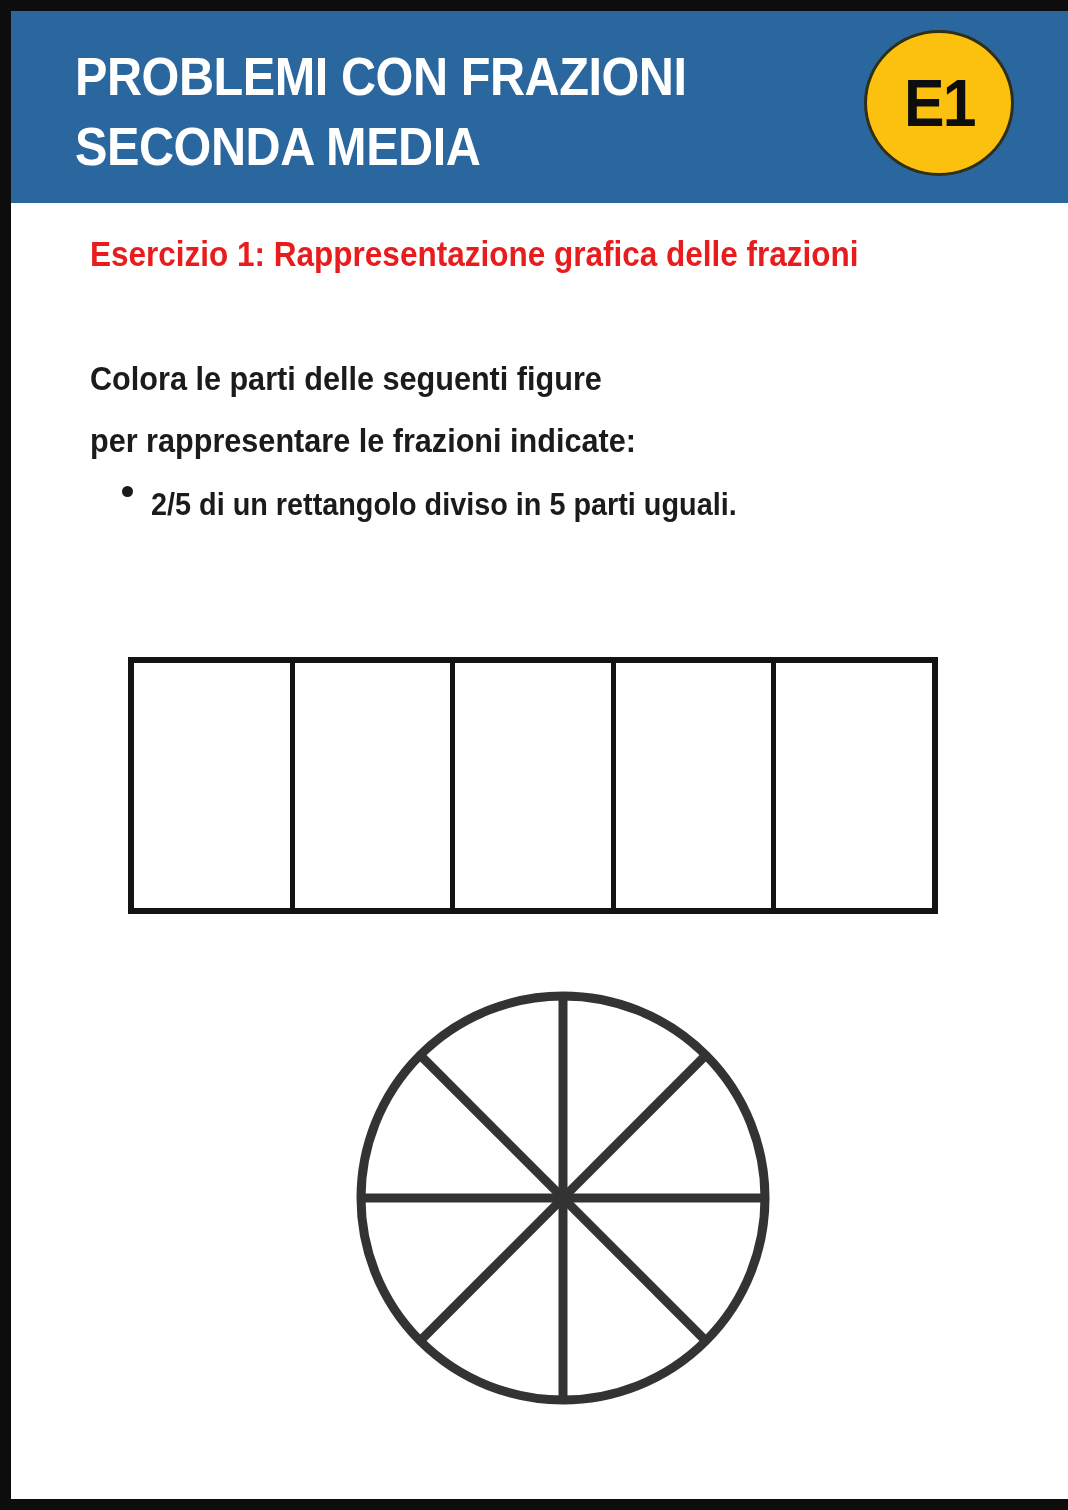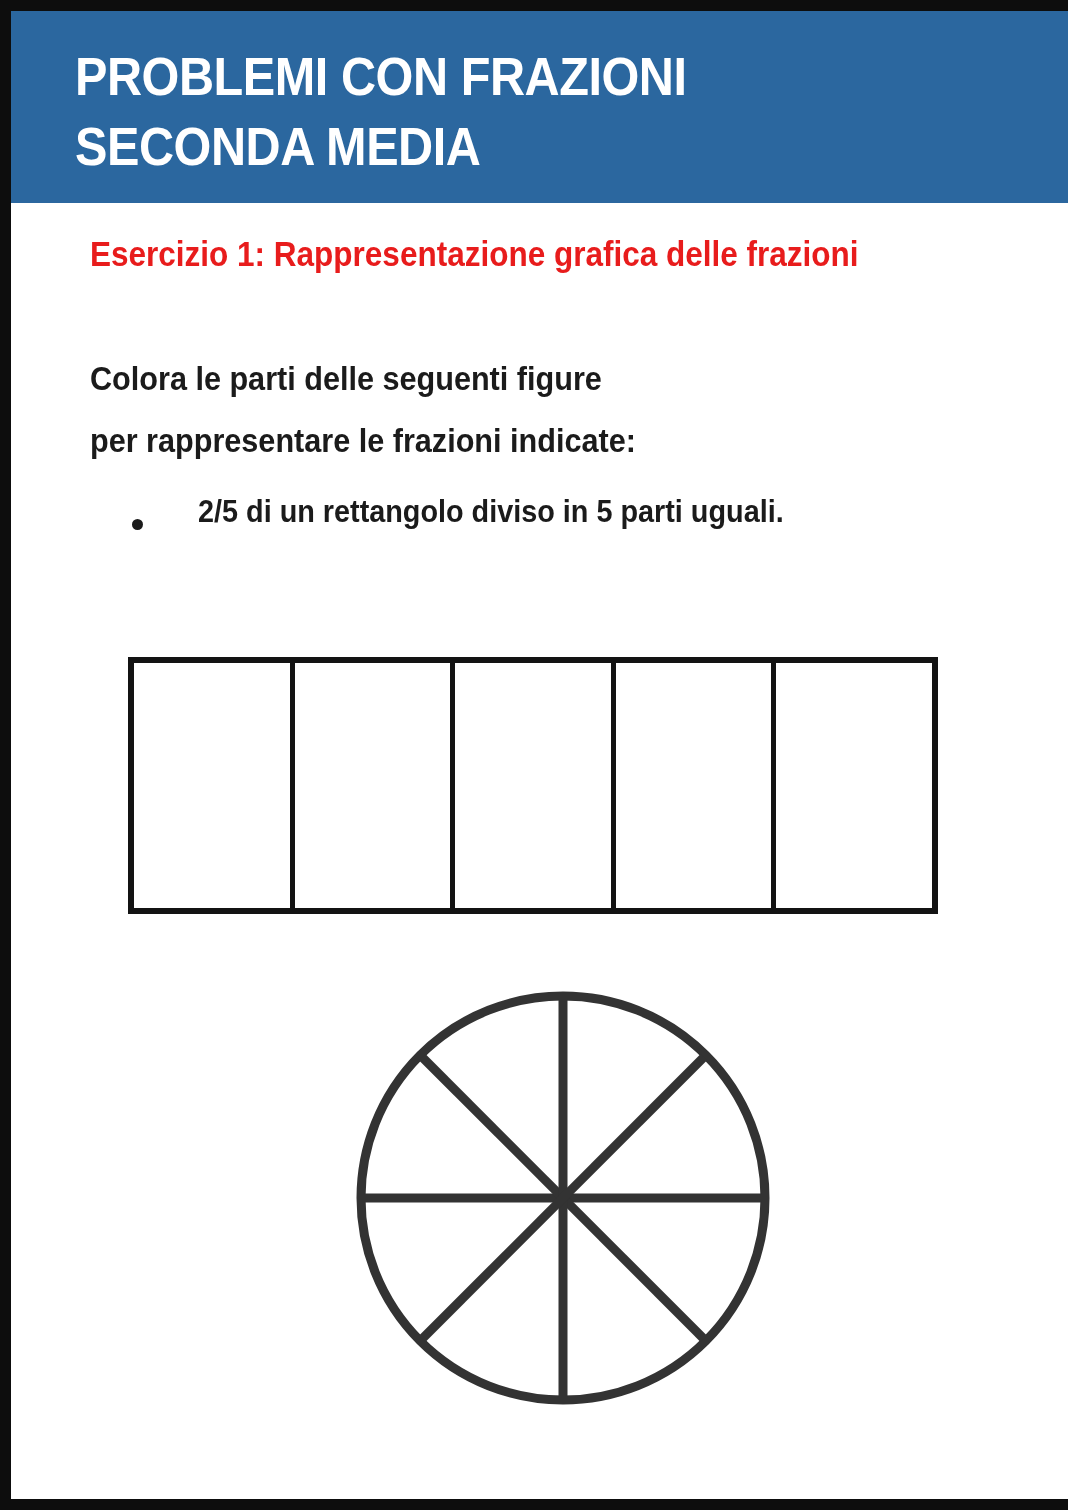--- a/index.html
+++ b/index.html
@@ -68,24 +68,23 @@
   }
   .instr{
     color:#1b1b1b;
     font-weight:bold;
     font-size:34px;
     line-height:42px;
   }
   .instr1{left:90px;top:357px;}
   .instr2{left:90px;top:419px;}
   .bullet{
-    position:absolute;left:132px;
-    display:flex;align-items:flex-end;
+    position:absolute;left:122px;
+    display:flex;align-items:flex-start;
     height:44px;
-    gap:37px;
   }
   .bullet1{top:486px;}
   .bullet2{top:532px;}
   .dot{
     width:11px;height:11px;border-radius:50%;
     background:#1b1b1b;
     margin-right:18px;
     flex:0 0 auto;
   }
   .bullet .btext{
@@ -114,20 +113,23 @@
 <body>
 
 <div class="page">
   <div class="frame"></div>
 
   <div class="header">
     <div class="title">
       <div>PROBLEMI CON FRAZIONI</div>
       <div>SECONDA MEDIA</div>
     </div>
+    <div class="badge">
+      <span>E1</span>
+    </div>
   </div>
 
   <h2 class="cond exercise-heading" style="margin:0;">Esercizio 1: Rappresentazione grafica delle frazioni</h2>
 
   <p class="cond instr instr1" style="margin:0;">Colora le parti delle seguenti figure</p>
   <p class="cond instr instr2" style="margin:0;">per rappresentare le frazioni indicate:</p>
 
   <div class="bullet bullet1">
     <span class="dot"></span>
     <span class="btext">2/5 di un rettangolo diviso in 5 parti uguali.</span>

